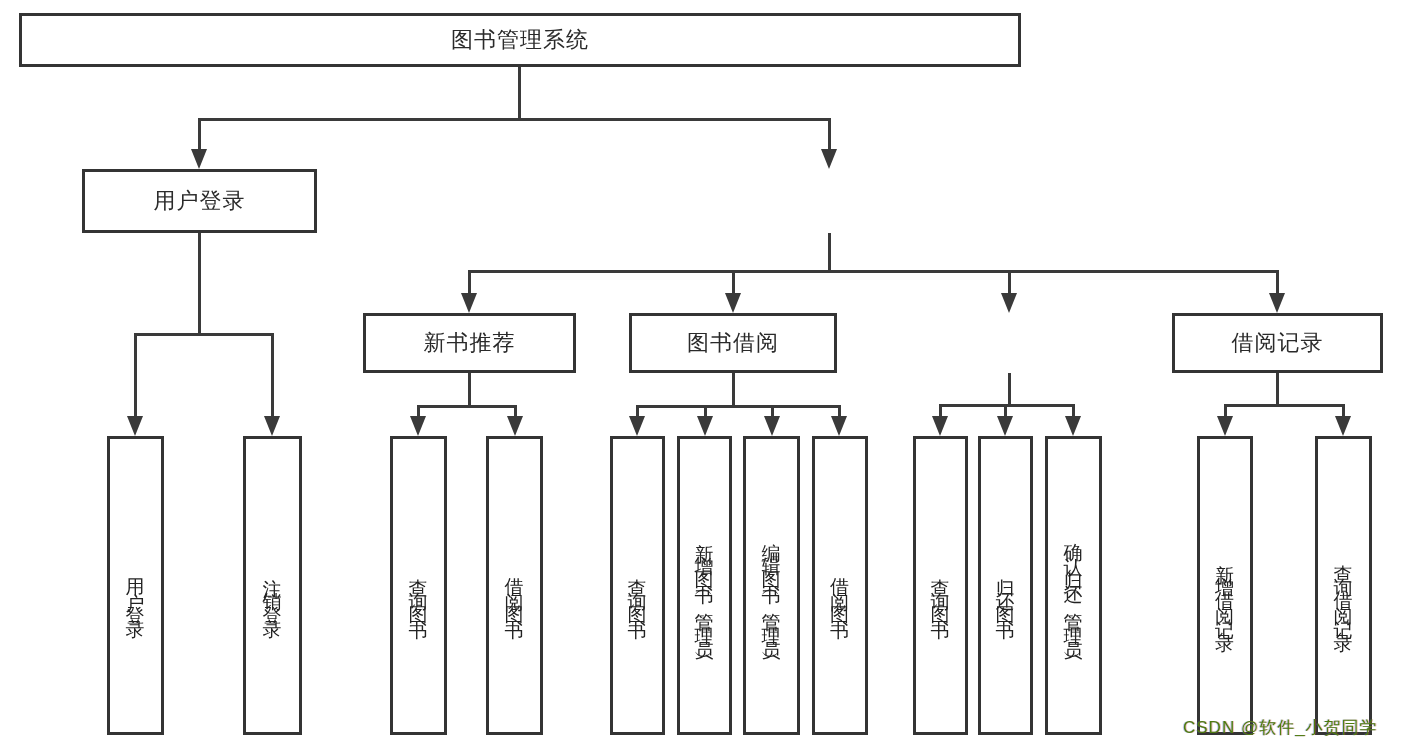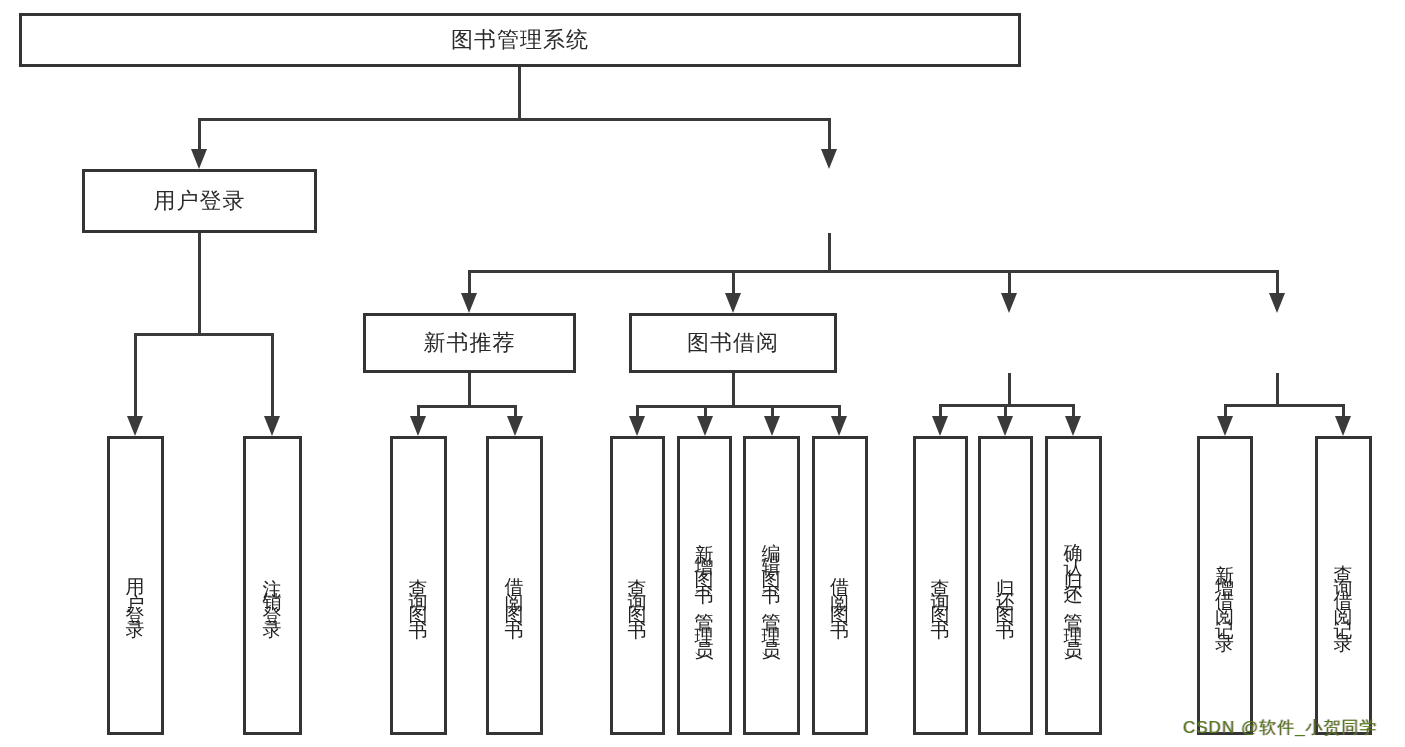--- a/index.html
+++ b/index.html
@@ -35,20 +35,21 @@
 <body>
 
 <div id="stage">
 
   <div class="hbox" style="left:19px;top:13px;width:1002px;height:54px">图书管理系统</div>
 
   <div class="hbox" style="left:82px;top:169px;width:235px;height:64px">用户登录</div>
 
   <div class="hbox" style="left:363px;top:313px;width:213px;height:60px">新书推荐</div>
   <div class="hbox" style="left:629px;top:313px;width:208px;height:60px">图书借阅</div>
+  <div class="hbox" style="left:1172px;top:313px;width:211px;height:60px">借阅记录</div>
 
   <div class="vbox" style="left:107px;top:436px;width:57px;height:299px">用户登录</div>
   <div class="vbox" style="left:243px;top:436px;width:59px;height:299px">注销登录</div>
 
   <div class="vbox" style="left:390px;top:436px;width:57px;height:299px">查询图书</div>
   <div class="vbox" style="left:486px;top:436px;width:57px;height:299px">借阅图书</div>
 
   <div class="vbox" style="left:610px;top:436px;width:55px;height:299px">查询图书</div>
   <div class="vbox" style="left:677px;top:436px;width:55px;height:299px">新增图书（管理员）</div>
   <div class="vbox" style="left:743px;top:436px;width:57px;height:299px">编辑图书（管理员）</div>

